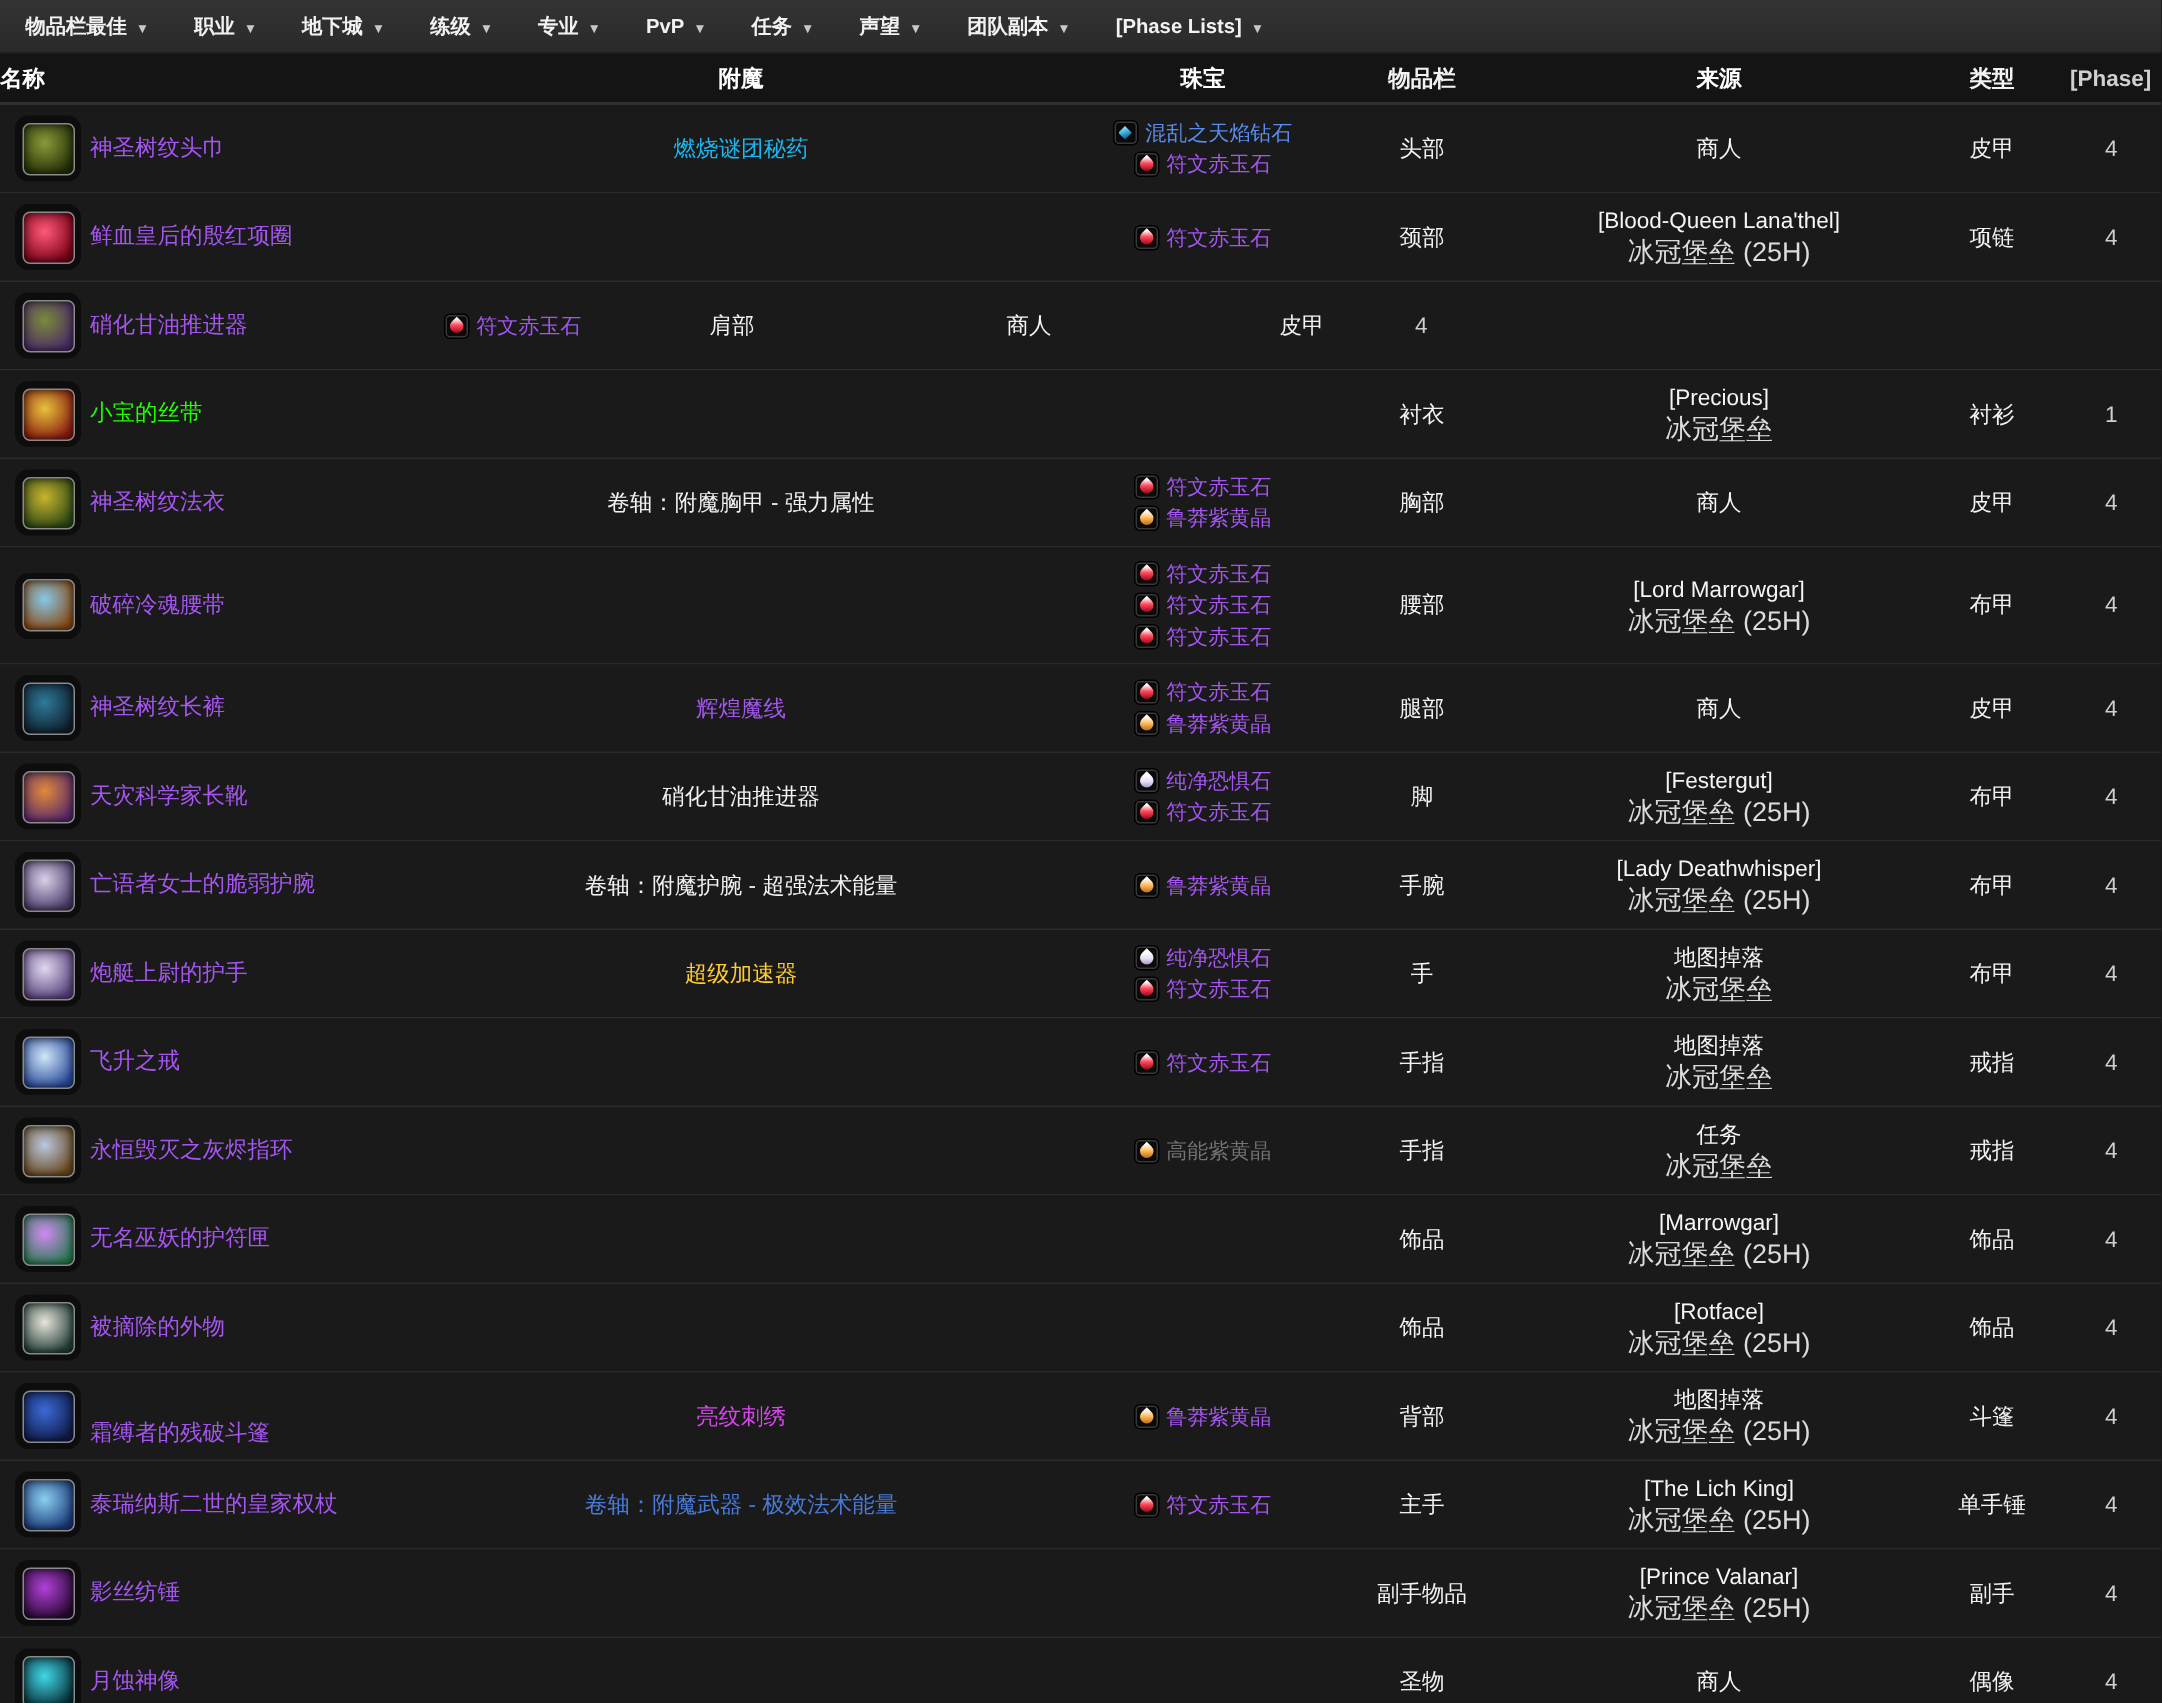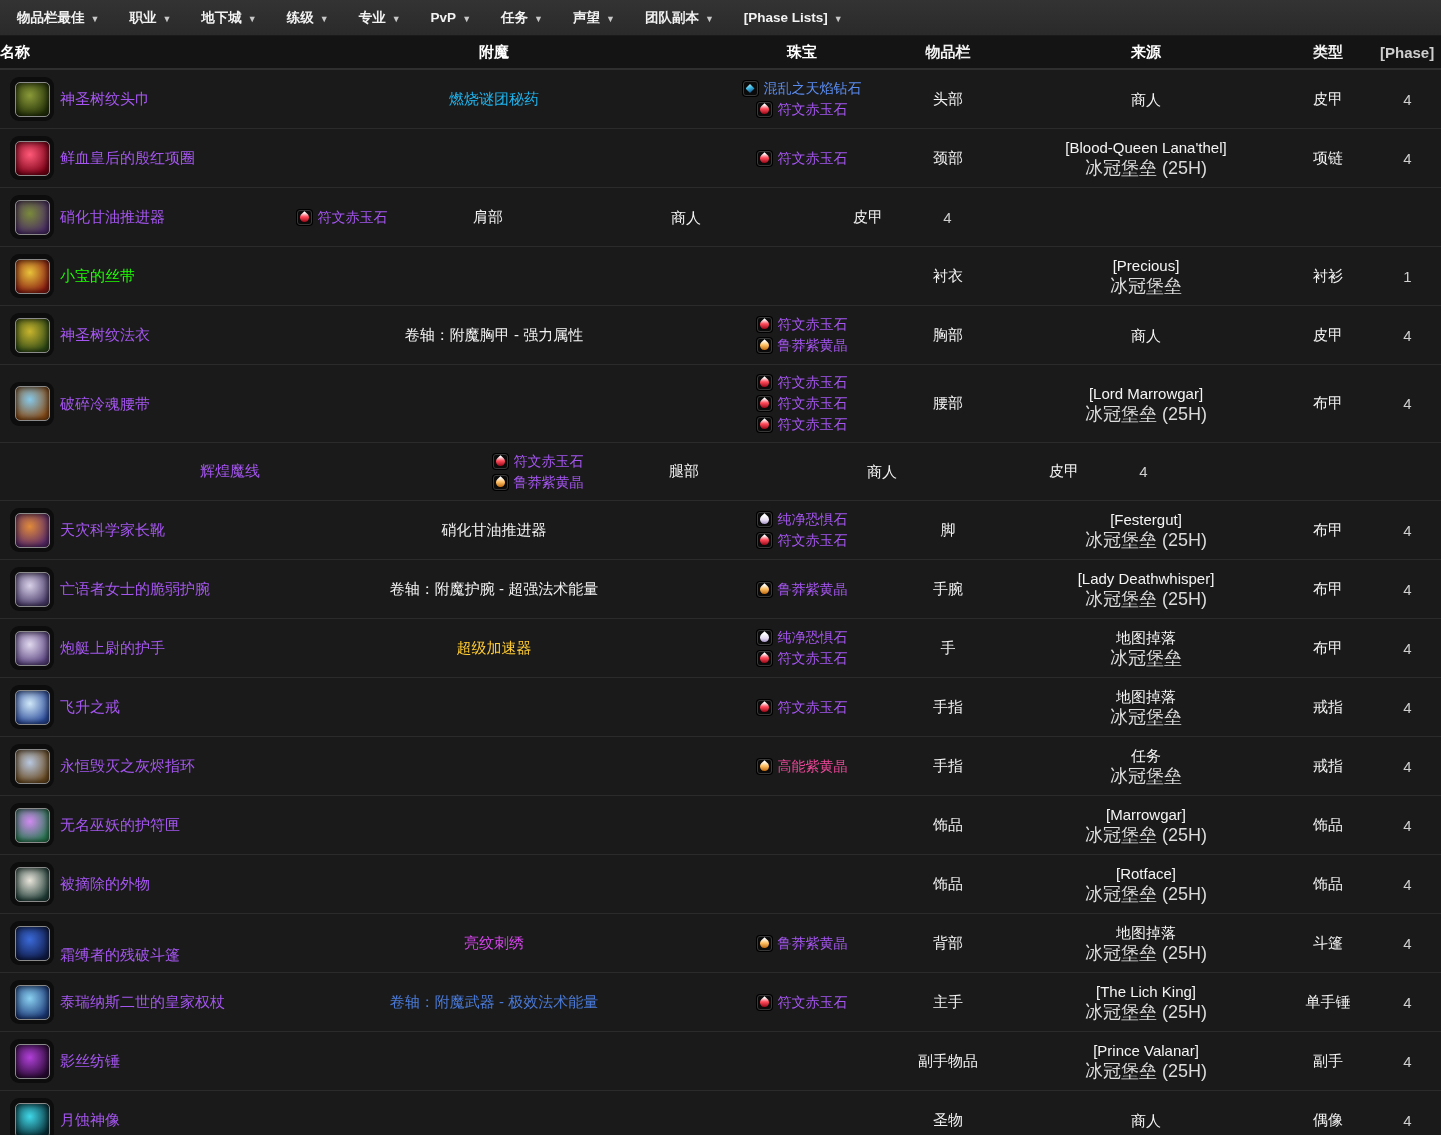--- a/index.html
+++ b/index.html
@@ -317,20 +317,26 @@
     <div class="cell c-slot">腰部</div>
     <div class="cell c-source">
       <div class="src-line1 src-link">[Lord Marrowgar]</div>
       <div class="src-line2 src-link">冰冠堡垒 (25H)</div>
     </div>
     <div class="cell c-type">布甲</div>
     <div class="cell c-phase">4</div>
   </div>
 
   <div class="row">
+    <div class="cell c-name">
+      <div class="item-icon">
+        <div class="item-art" style="background: radial-gradient(circle at 42% 38%, rgb(46, 122, 154) 0%, rgb(16, 32, 46) 78%);"></div>
+      </div>
+      <a class="item-name" style="color: rgb(165, 86, 240);">神圣树纹长裤</a>
+    </div>
     <div class="cell c-enchant">
       <a class="enchant-link" style="color: rgb(165, 86, 240);">辉煌魔线</a>
     </div>
     <div class="cell c-gems">
   <div class="gem-line">
     <span class="gem-icon gem-red"></span>
     <a class="gem-link" style="color: rgb(165, 86, 240);">符文赤玉石</a>
   </div>
 
   <div class="gem-line">
@@ -463,21 +469,21 @@
         <div class="item-art" style="background: radial-gradient(circle at 42% 38%, rgb(184, 200, 224) 0%, rgb(106, 74, 32) 78%);"></div>
       </div>
       <a class="item-name" style="color: rgb(165, 86, 240);">永恒毁灭之灰烬指环</a>
     </div>
     <div class="cell c-enchant">
       <a class="enchant-link"></a>
     </div>
     <div class="cell c-gems">
   <div class="gem-line">
     <span class="gem-icon gem-orange"></span>
-    <a class="gem-link" style="color: #ec4899;">高能紫黄晶</a>
+    <a class="gem-link" style="color: #737373;">高能紫黄晶</a>
   </div>
 </div>
     <div class="cell c-slot">手指</div>
     <div class="cell c-source">
       <div class="src-line1">任务</div>
       <div class="src-line2 src-link">冰冠堡垒</div>
     </div>
     <div class="cell c-type">戒指</div>
     <div class="cell c-phase">4</div>
   </div>

